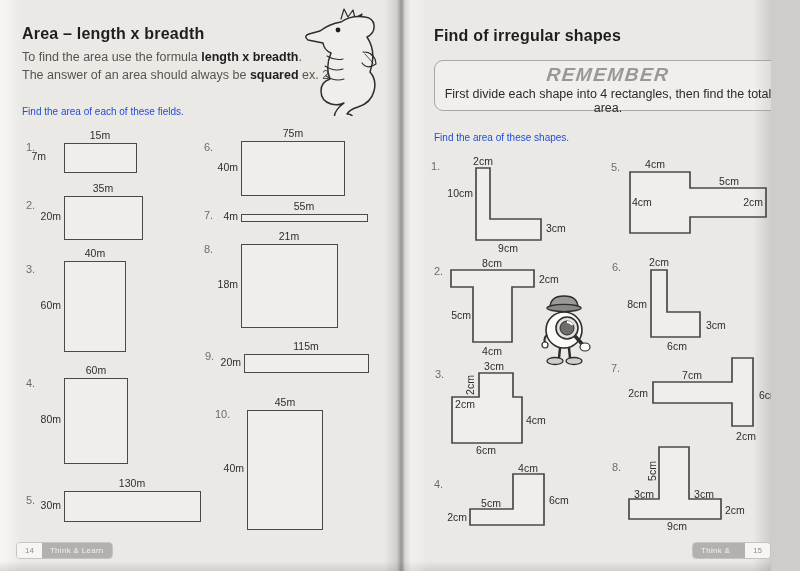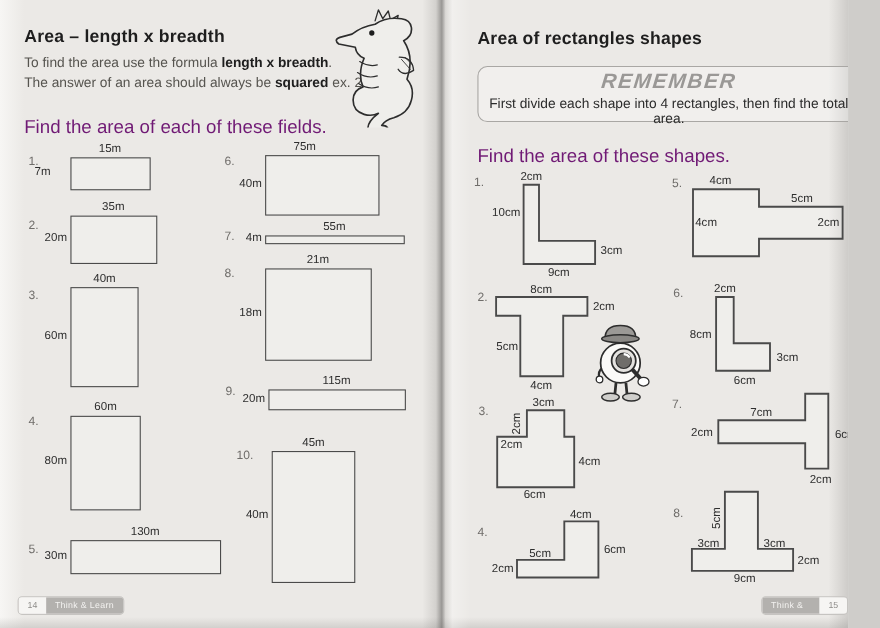--- a/index.html
+++ b/index.html
@@ -16,21 +16,21 @@
   .edge-bottom { position:absolute; left:0; right:0; bottom:0; height:10px;
                  background:linear-gradient(to top,rgba(120,118,115,.22),rgba(120,118,115,0)); }
   .gutter { position:absolute; top:0; bottom:0; left:384px; width:44px;
     background:linear-gradient(to right,
       rgba(100,98,95,0) 0%, rgba(100,98,95,.18) 28%, rgba(70,68,66,.50) 40%,
       rgba(170,168,165,.25) 48%, rgba(255,255,255,.30) 62%, rgba(255,255,255,0) 100%); }
 
   .page-title { position:absolute; font-size:16px; font-weight:bold; color:#1e1e1e; letter-spacing:.2px; }
   .body-line  { position:absolute; font-size:12.5px; color:#56544f; white-space:nowrap; }
   .body-line b { color:#1e1e1e; }
-  .instruction { position:absolute; font-size:17px; color:#701a75; white-space:nowrap; }
+  .instruction { position:absolute; font-size:10px; color:#1d4ed8; white-space:nowrap; }
 
   .num { position:absolute; font-size:11px; color:#6f6d6a; }
   .dim { position:absolute; font-size:10.5px; color:#2e2e2e; white-space:nowrap; line-height:11px; }
   .dim.ctr  { transform:translateX(-50%); }
   .dim.rgt  { transform:translateX(-100%); }
   .dim.vert { transform:translate(-50%,-50%) rotate(-90deg); }
 
   .rect  { position:absolute; border:1.6px solid #4a4a4a; background:rgba(255,255,255,.22); box-sizing:border-box; }
   .shape { position:absolute; overflow:visible; }
   .shape polygon { fill:rgba(255,255,255,.22); stroke:#4a4a4a; stroke-width:1.7; stroke-linejoin:miter; }
@@ -102,21 +102,21 @@
     </div>
     <div>
       <span class="num" style="left:26px;top:494px">5.</span>
       <span class="dim ctr" style="left:132px;top:478px">130m</span>
       <span class="dim rgt" style="left:61px;top:500px">30m</span>
       <div class="rect" style="left:64px;top:491px;width:137px;height:31px"></div>
     </div>
 
     <div>
       <span class="num" style="left:204px;top:141px">6.</span>
-      <span class="dim ctr" style="left:277px;top:128px">75m</span>
+      <span class="dim ctr" style="left:293px;top:128px">75m</span>
       <span class="dim rgt" style="left:238px;top:162px">40m</span>
       <div class="rect" style="left:241px;top:141px;width:104px;height:55px"></div>
     </div>
     <div>
       <span class="num" style="left:204px;top:209px">7.</span>
       <span class="dim ctr" style="left:304px;top:201px">55m</span>
       <span class="dim rgt" style="left:238px;top:211px">4m</span>
       <div class="rect" style="left:241px;top:214px;width:127px;height:8px"></div>
     </div>
     <div>
@@ -138,21 +138,21 @@
       <div class="rect" style="left:247px;top:410px;width:76px;height:120px"></div>
     </div>
 
     <div class="badge-group" style="left:16px;top:542px">
       <span class="badge-white">14</span>
       <span class="badge-gray">Think &amp; Learn</span>
     </div>
   </div>
 
   <div>
-    <span class="page-title" style="left:434px;top:27px">Area of rectangles shapes</span>
+    <span class="page-title" style="left:434px;top:27px">Find of irregular shapes</span>
 
     <div class="remember-box">
       <div class="remember-head">REMEMBER</div>
       <div class="remember-text">First divide each shape into 4 rectangles, then find the total area.</div>
     </div>
 
     <span class="instruction" style="left:434px;top:132px">Find the area of these shapes.</span>
 
     <svg class="art" style="left:536px;top:292px;width:60px;height:76px" viewBox="0 0 60 76">
       <g stroke="#2d2d2d">

